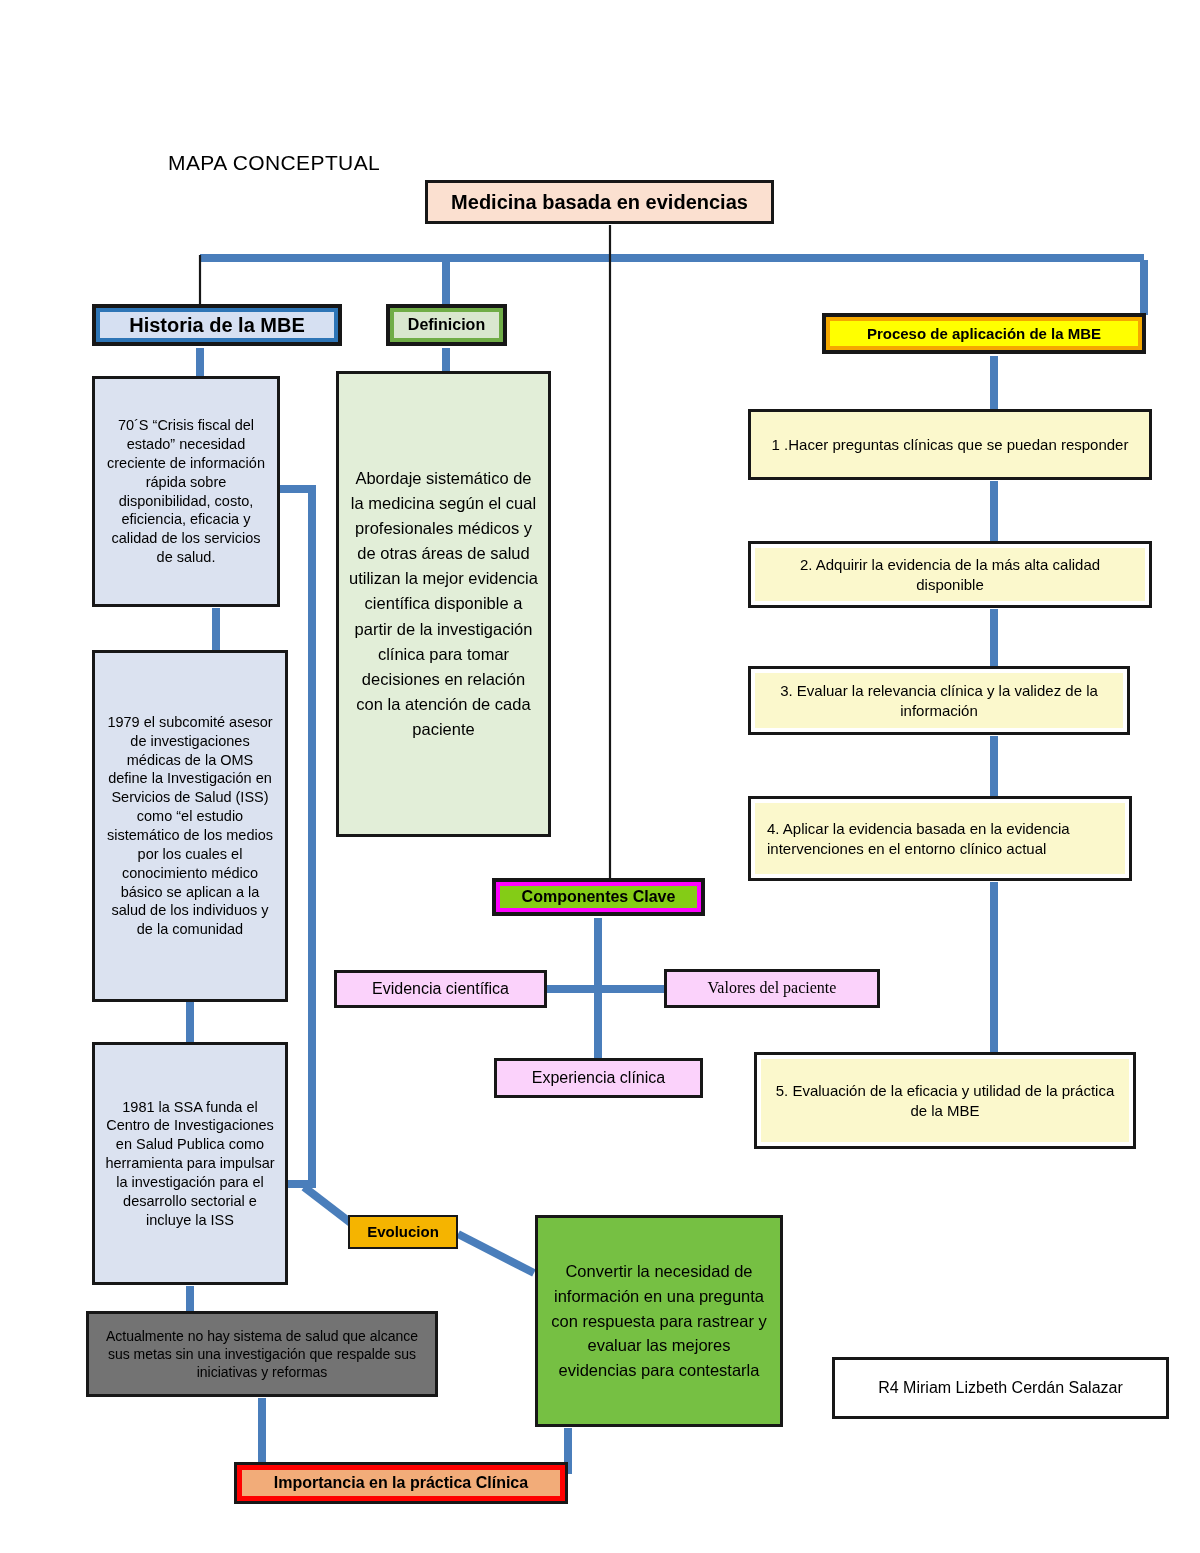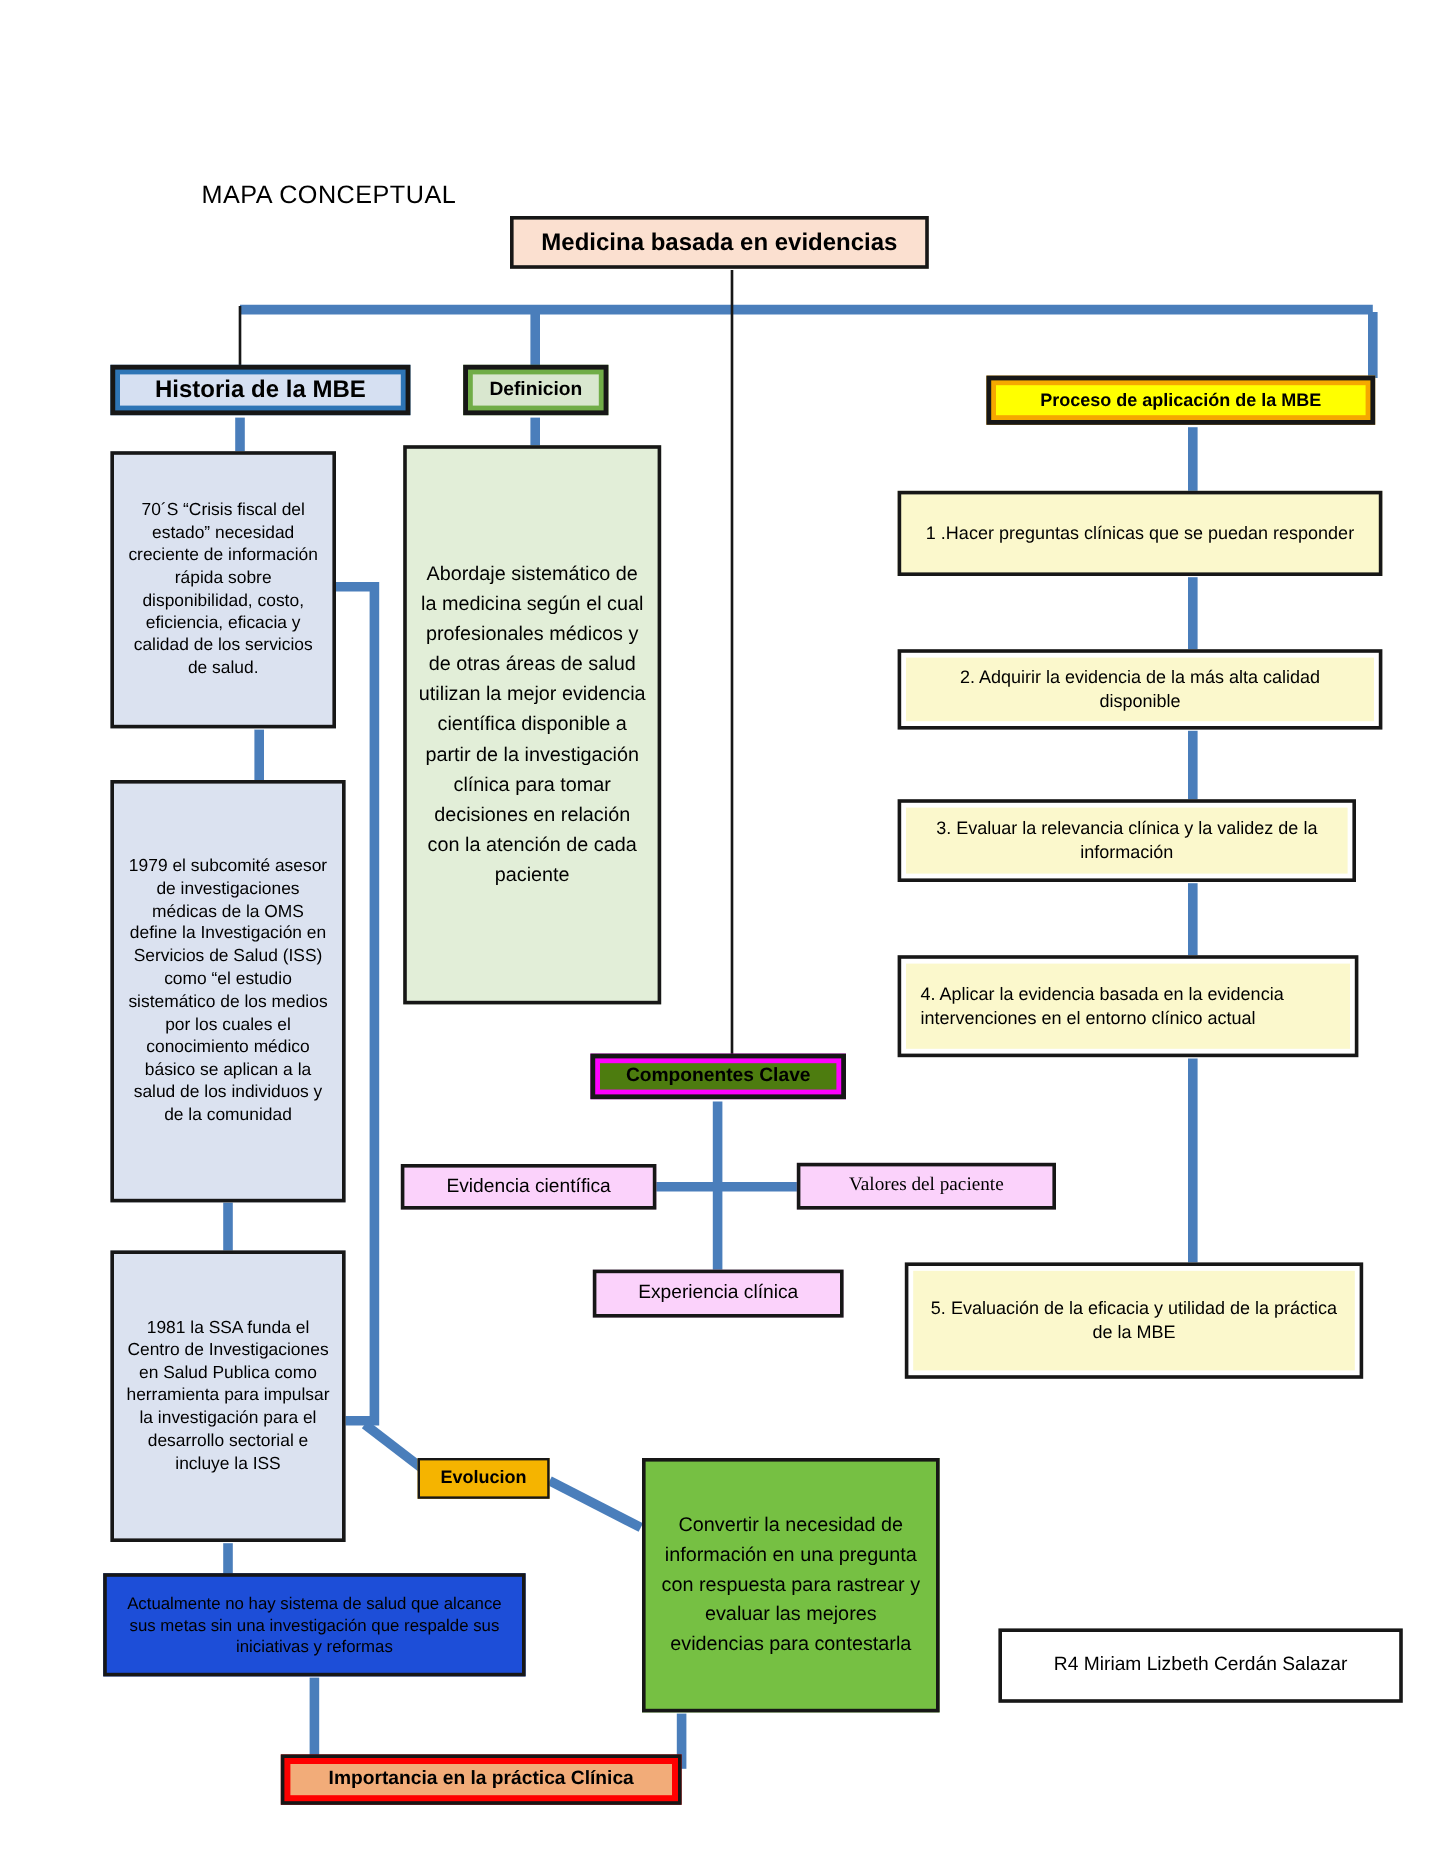--- a/index.html
+++ b/index.html
@@ -26,33 +26,33 @@
         border:4px solid #171717;padding:4px;font-size:20px;font-weight:bold;}
   .hdr-historia .inner{background:#d6e0f2;height:100%;}
   .hdr-definicion{left:386px;top:292px;width:121px;height:42px;background:#70ad47;
         border:4px solid #171717;padding:4px;font-size:16px;font-weight:bold;}
   .hdr-definicion .inner{background:#d9e7cf;height:100%;}
   .hdr-proceso{left:822px;top:301px;width:324px;height:41px;background:#f5a800;
         border:4px solid #171717;padding:4px;font-size:15px;font-weight:bold;}
   .hdr-proceso .inner{background:#ffff00;height:100%;}
   .hdr-componentes{left:492px;top:866px;width:213px;height:38px;background:#ff00ff;
         border:4px solid #171717;padding:4px;font-size:16px;font-weight:bold;}
-  .hdr-componentes .inner{background:#4d7c0f;height:100%;}
+  .hdr-componentes .inner{background:#84cc16;height:100%;}
   .hdr-evolucion{left:348px;top:1203px;width:110px;height:34px;background:#f5b400;
         border:2px solid #171717;font-size:15px;font-weight:bold;}
   .hdr-importancia{left:234px;top:1450px;width:334px;height:42px;background:#ff0000;
         border:3px solid #171717;padding:5px;font-size:16px;font-weight:bold;}
   .hdr-importancia .inner{background:#f2ac79;height:100%;}
 
   
   .box-blue{background:#dbe2f0;border:3px solid #171717;font-size:14.5px;padding:6px 10px;}
   .b-h1{left:92px;top:364px;width:188px;height:231px;}
   .b-h2{left:92px;top:638px;width:196px;height:352px;}
   .b-h3{left:92px;top:1030px;width:196px;height:243px;}
-  .b-actual{left:86px;top:1299px;width:352px;height:86px;background:#1d4ed8;
+  .b-actual{left:86px;top:1299px;width:352px;height:86px;background:#737373;
         border:3px solid #171717;font-size:14px;padding:17px 10px;text-align:center;}
 
   
   .b-def{left:336px;top:359px;width:215px;height:466px;background:#e2eed8;
         border:3px solid #171717;font-size:16.5px;padding:8px 10px;line-height:1.52;}
 
   
   .box-y{border:3px solid #171717;font-size:15px;padding:4px;}
   .box-y .inner{background:#fbf8cc;height:100%;padding:6px 12px;}
   .by1{left:748px;top:397px;width:404px;height:71px;background:#fbf8cc;}

